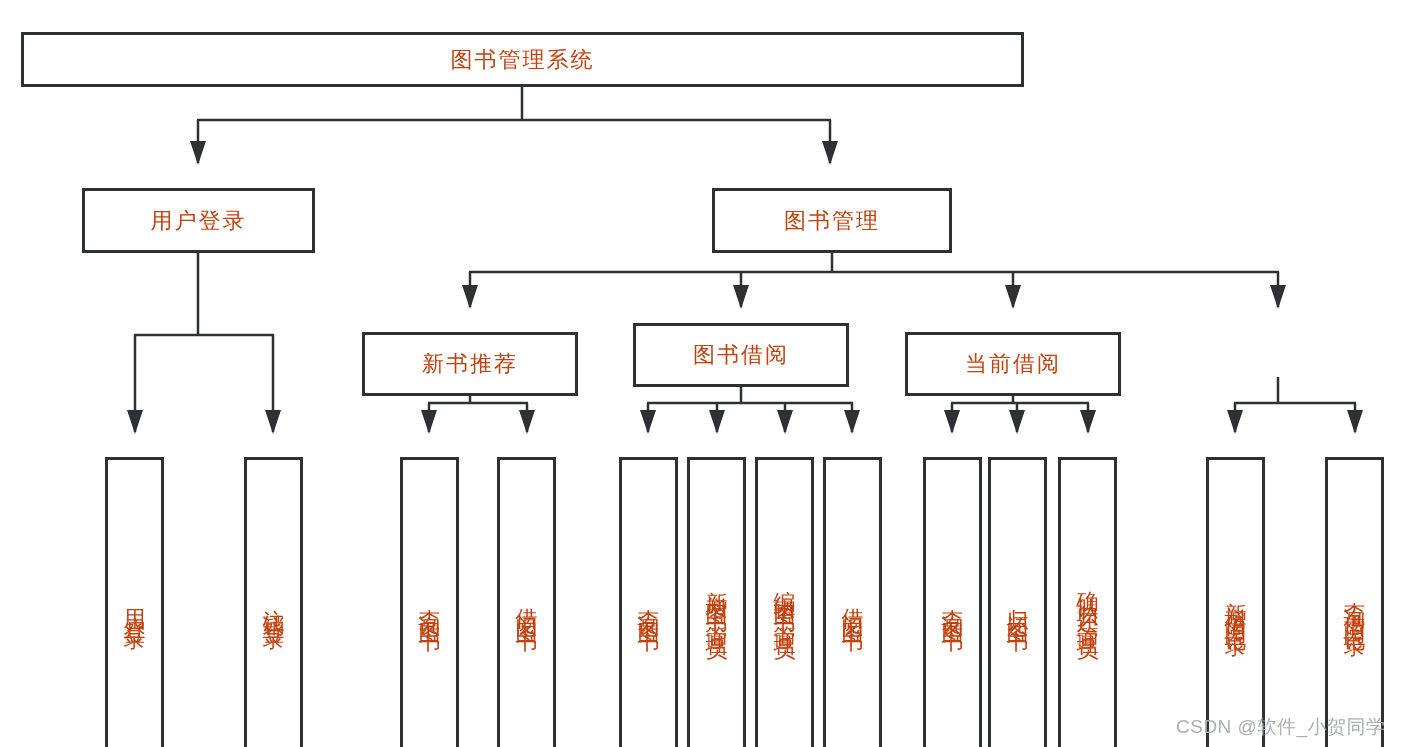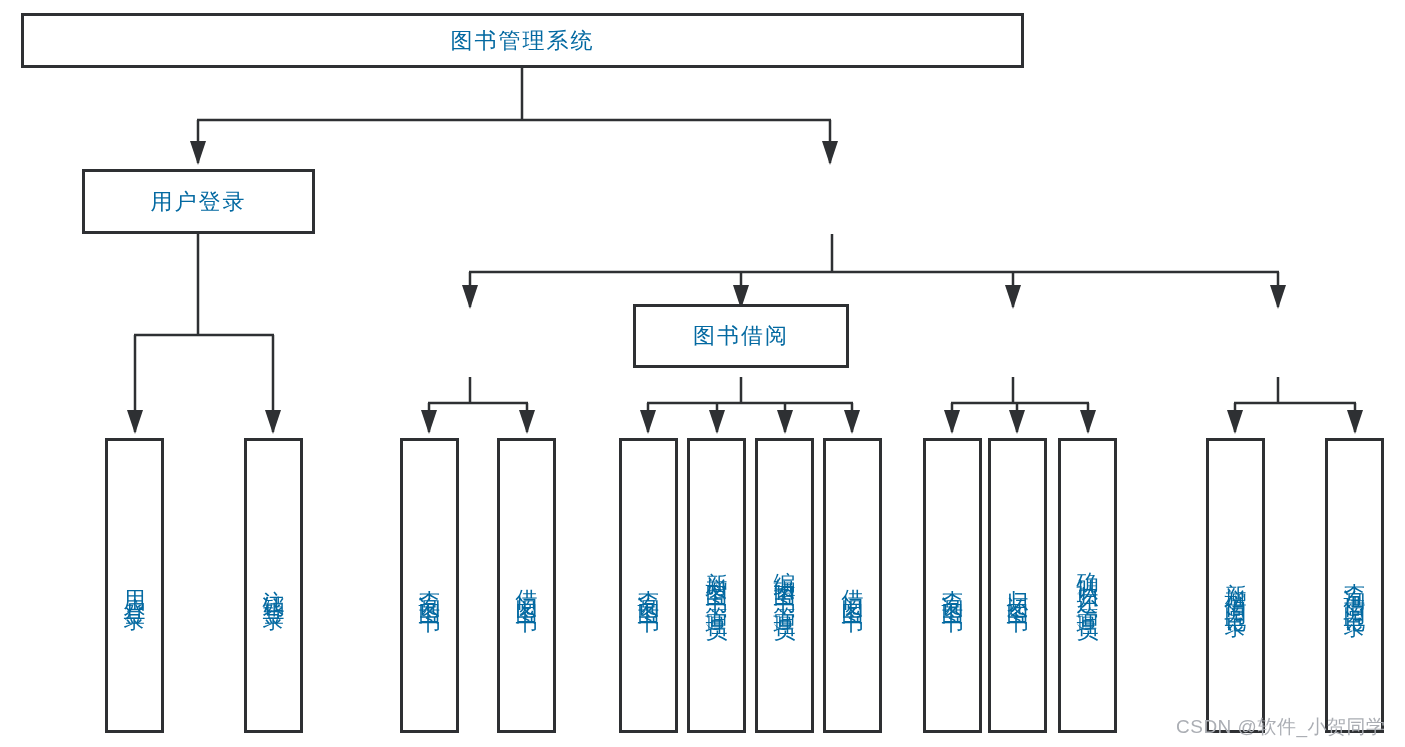--- a/index.html
+++ b/index.html
@@ -4,21 +4,21 @@
 <style>
   html,body{margin:0;padding:0;background:#ffffff;}
   .canvas{
     position:relative;width:1405px;height:747px;background:#ffffff;
     font-family:"Liberation Sans","DejaVu Sans",sans-serif;overflow:hidden;
   }
   .wires{position:absolute;left:0;top:0;pointer-events:none;}
   .node{
     position:absolute;box-sizing:border-box;border:3px solid #2e3033;background:#ffffff;
     display:flex;align-items:center;justify-content:center;
-    color:#0369a1;font-size:22px;letter-spacing:2px;text-align:center;
+    color:#c2410c;font-size:22px;letter-spacing:2px;text-align:center;margin-top:19px;
   }
   .v{
     writing-mode:vertical-rl;text-orientation:mixed;
     font-size:22px;letter-spacing:7px;line-height:1;
   }
   .watermark{
     position:absolute;left:1176px;top:714px;
     color:#abaeb4;font-size:19px;letter-spacing:0.5px;white-space:nowrap;
   }
 </style>
@@ -71,23 +71,32 @@
     </g>
   </svg>
 
   <div class="node" style="left:21px;top:13px;width:1003px;height:55px">
     <span>图书管理系统</span>
   </div>
 
   <div class="node" style="left:82px;top:169px;width:233px;height:65px">
     <span>用户登录</span>
   </div>
+  <div class="node" style="left:712px;top:169px;width:240px;height:65px">
+    <span>图书管理</span>
+  </div>
 
+  <div class="node" style="left:362px;top:313px;width:216px;height:64px">
+    <span>新书推荐</span>
+  </div>
   <div class="node" style="left:633px;top:304px;width:216px;height:64px">
     <span>图书借阅</span>
+  </div>
+  <div class="node" style="left:905px;top:313px;width:216px;height:64px">
+    <span>当前借阅</span>
   </div>
 
   <div class="node v" style="left:105px;top:438px;width:59px;height:295px">
     <span>用户登录</span>
   </div>
   <div class="node v" style="left:244px;top:438px;width:59px;height:295px">
     <span>注销登录</span>
   </div>
 
   <div class="node v" style="left:400px;top:438px;width:59px;height:295px">

